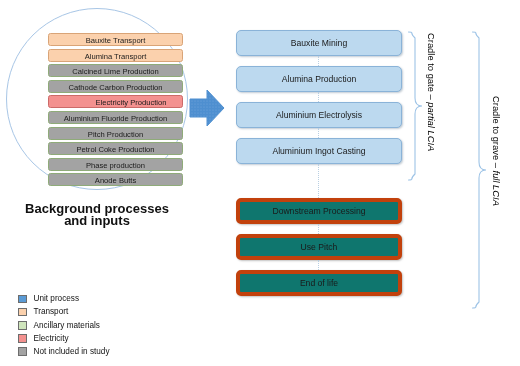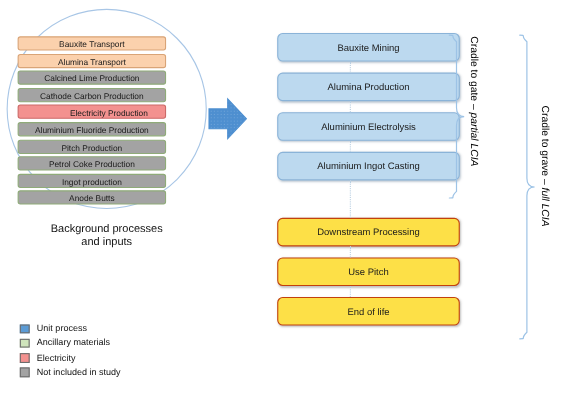--- a/index.html
+++ b/index.html
@@ -14,64 +14,63 @@
   #canvas{position:absolute;left:0;top:0;width:520px;height:366px;}
 
   
   .circle{
     position:absolute;left:6px;top:8px;width:182px;height:182px;
     border:1.2px solid #a8c6e6;border-radius:50%;
     background:#ffffff;
     box-sizing:border-box;
   }
   .bg-stack{
-    position:absolute;left:16px;top:33px;width:135px;
+    position:absolute;left:48px;top:33px;width:135px;
   }
   .bgbox{
     height:13px;line-height:13px;
     margin-bottom:2.6px;
     border:1px solid #7f9a6d;
     border-radius:2.5px;
     text-align:center;
     font-size:7.6px;
     color:#1a1a1a;
     box-sizing:border-box;
     white-space:nowrap;
     overflow:hidden;
   }
   .bgbox.transport{background:#fbd1ad;border-color:#d9a477;}
   .bgbox.ancillary{background:#a3a3a3;border-color:#8fab79;}
   .bgbox.electricity{background:#f3918f;border-color:#cc6a68;padding-left:31px;}
 
   .bg-caption{
     position:absolute;left:0px;top:203px;width:194px;
-    text-align:center;font-size:10px;font-weight:normal;line-height:12px;
+    text-align:center;font-size:13px;font-weight:bold;line-height:12px;
     color:#111;
   }
 
   
   .arrow{
     position:absolute;left:188px;top:88px;width:38px;height:40px;
   }
   .pbox{
     position:absolute;left:236px;width:166px;height:26px;
     border-radius:5px;
     box-sizing:border-box;
     display:flex;align-items:center;justify-content:center;
     font-size:8.6px;
     color:#1a1a1a;
     white-space:nowrap;
-    margin-left:16px;
   }
   .pbox.unit{
     background:#bcd9ef;border:1px solid #8ab3d8;
     box-shadow:1px 1px 2px rgba(120,140,160,.45);
   }
   .pbox.excluded{
-    background:#fde047;border:1px solid #c2410c;
+    background:#0f766e;border:4px solid #c2410c;
     box-shadow:1px 1px 2px rgba(120,120,120,.45);
   }
 
   .connector{
     position:absolute;left:318px;width:0;
     border-left:1px dotted #b9cfe2;
   }
 
   
   .brace{position:absolute;}
@@ -101,21 +100,21 @@
   <div class="circle"></div>
   <div class="bg-stack" id="bg-stack">
       <div class="bgbox transport">Bauxite Transport</div>
       <div class="bgbox transport">Alumina Transport</div>
       <div class="bgbox ancillary">Calcined Lime Production</div>
       <div class="bgbox ancillary">Cathode Carbon Production</div>
       <div class="bgbox electricity">Electricity Production</div>
       <div class="bgbox ancillary">Aluminium Fluoride Production</div>
       <div class="bgbox ancillary">Pitch Production</div>
       <div class="bgbox ancillary">Petrol Coke Production</div>
-      <div class="bgbox ancillary">Ingot production</div>
+      <div class="bgbox ancillary">Phase production</div>
       <div class="bgbox ancillary">Anode Butts</div>
     </div>
   <div class="bg-caption">
     <div>Background processes</div>
     <div>and inputs</div>
   </div>
 
   <div class="arrow">
     <svg width="38" height="40" viewBox="0 0 38 40" xmlns="http://www.w3.org/2000/svg">
       <path d="M2 11 L19 11 L19 2 L36 20 L19 38 L19 29 L2 29 Z" fill="#4e8fd0" stroke="#4e8fd0" stroke-width="1"></path>
@@ -161,20 +160,24 @@
   <div class="vlabel" style="left:502px;top:96px;transform:rotate(90deg);">
     <span>Cradle to grave – </span><i>full LCIA</i>
   </div>
 
   <div class="legend" id="legend">
       <div class="legrow">
         <span class="swatch" style="background: rgb(91, 155, 213);"></span>
         <span class="legtxt">Unit process</span>
       </div>
       <div class="legrow">
+        <span class="swatch" style="background: rgb(251, 209, 173);"></span>
+        <span class="legtxt">Transport</span>
+      </div>
+      <div class="legrow">
         <span class="swatch" style="background: rgb(207, 229, 188);"></span>
         <span class="legtxt">Ancillary materials</span>
       </div>
       <div class="legrow">
         <span class="swatch" style="background: rgb(243, 145, 143);"></span>
         <span class="legtxt">Electricity</span>
       </div>
       <div class="legrow">
         <span class="swatch" style="background: rgb(163, 163, 163);"></span>
         <span class="legtxt">Not included in study</span>

